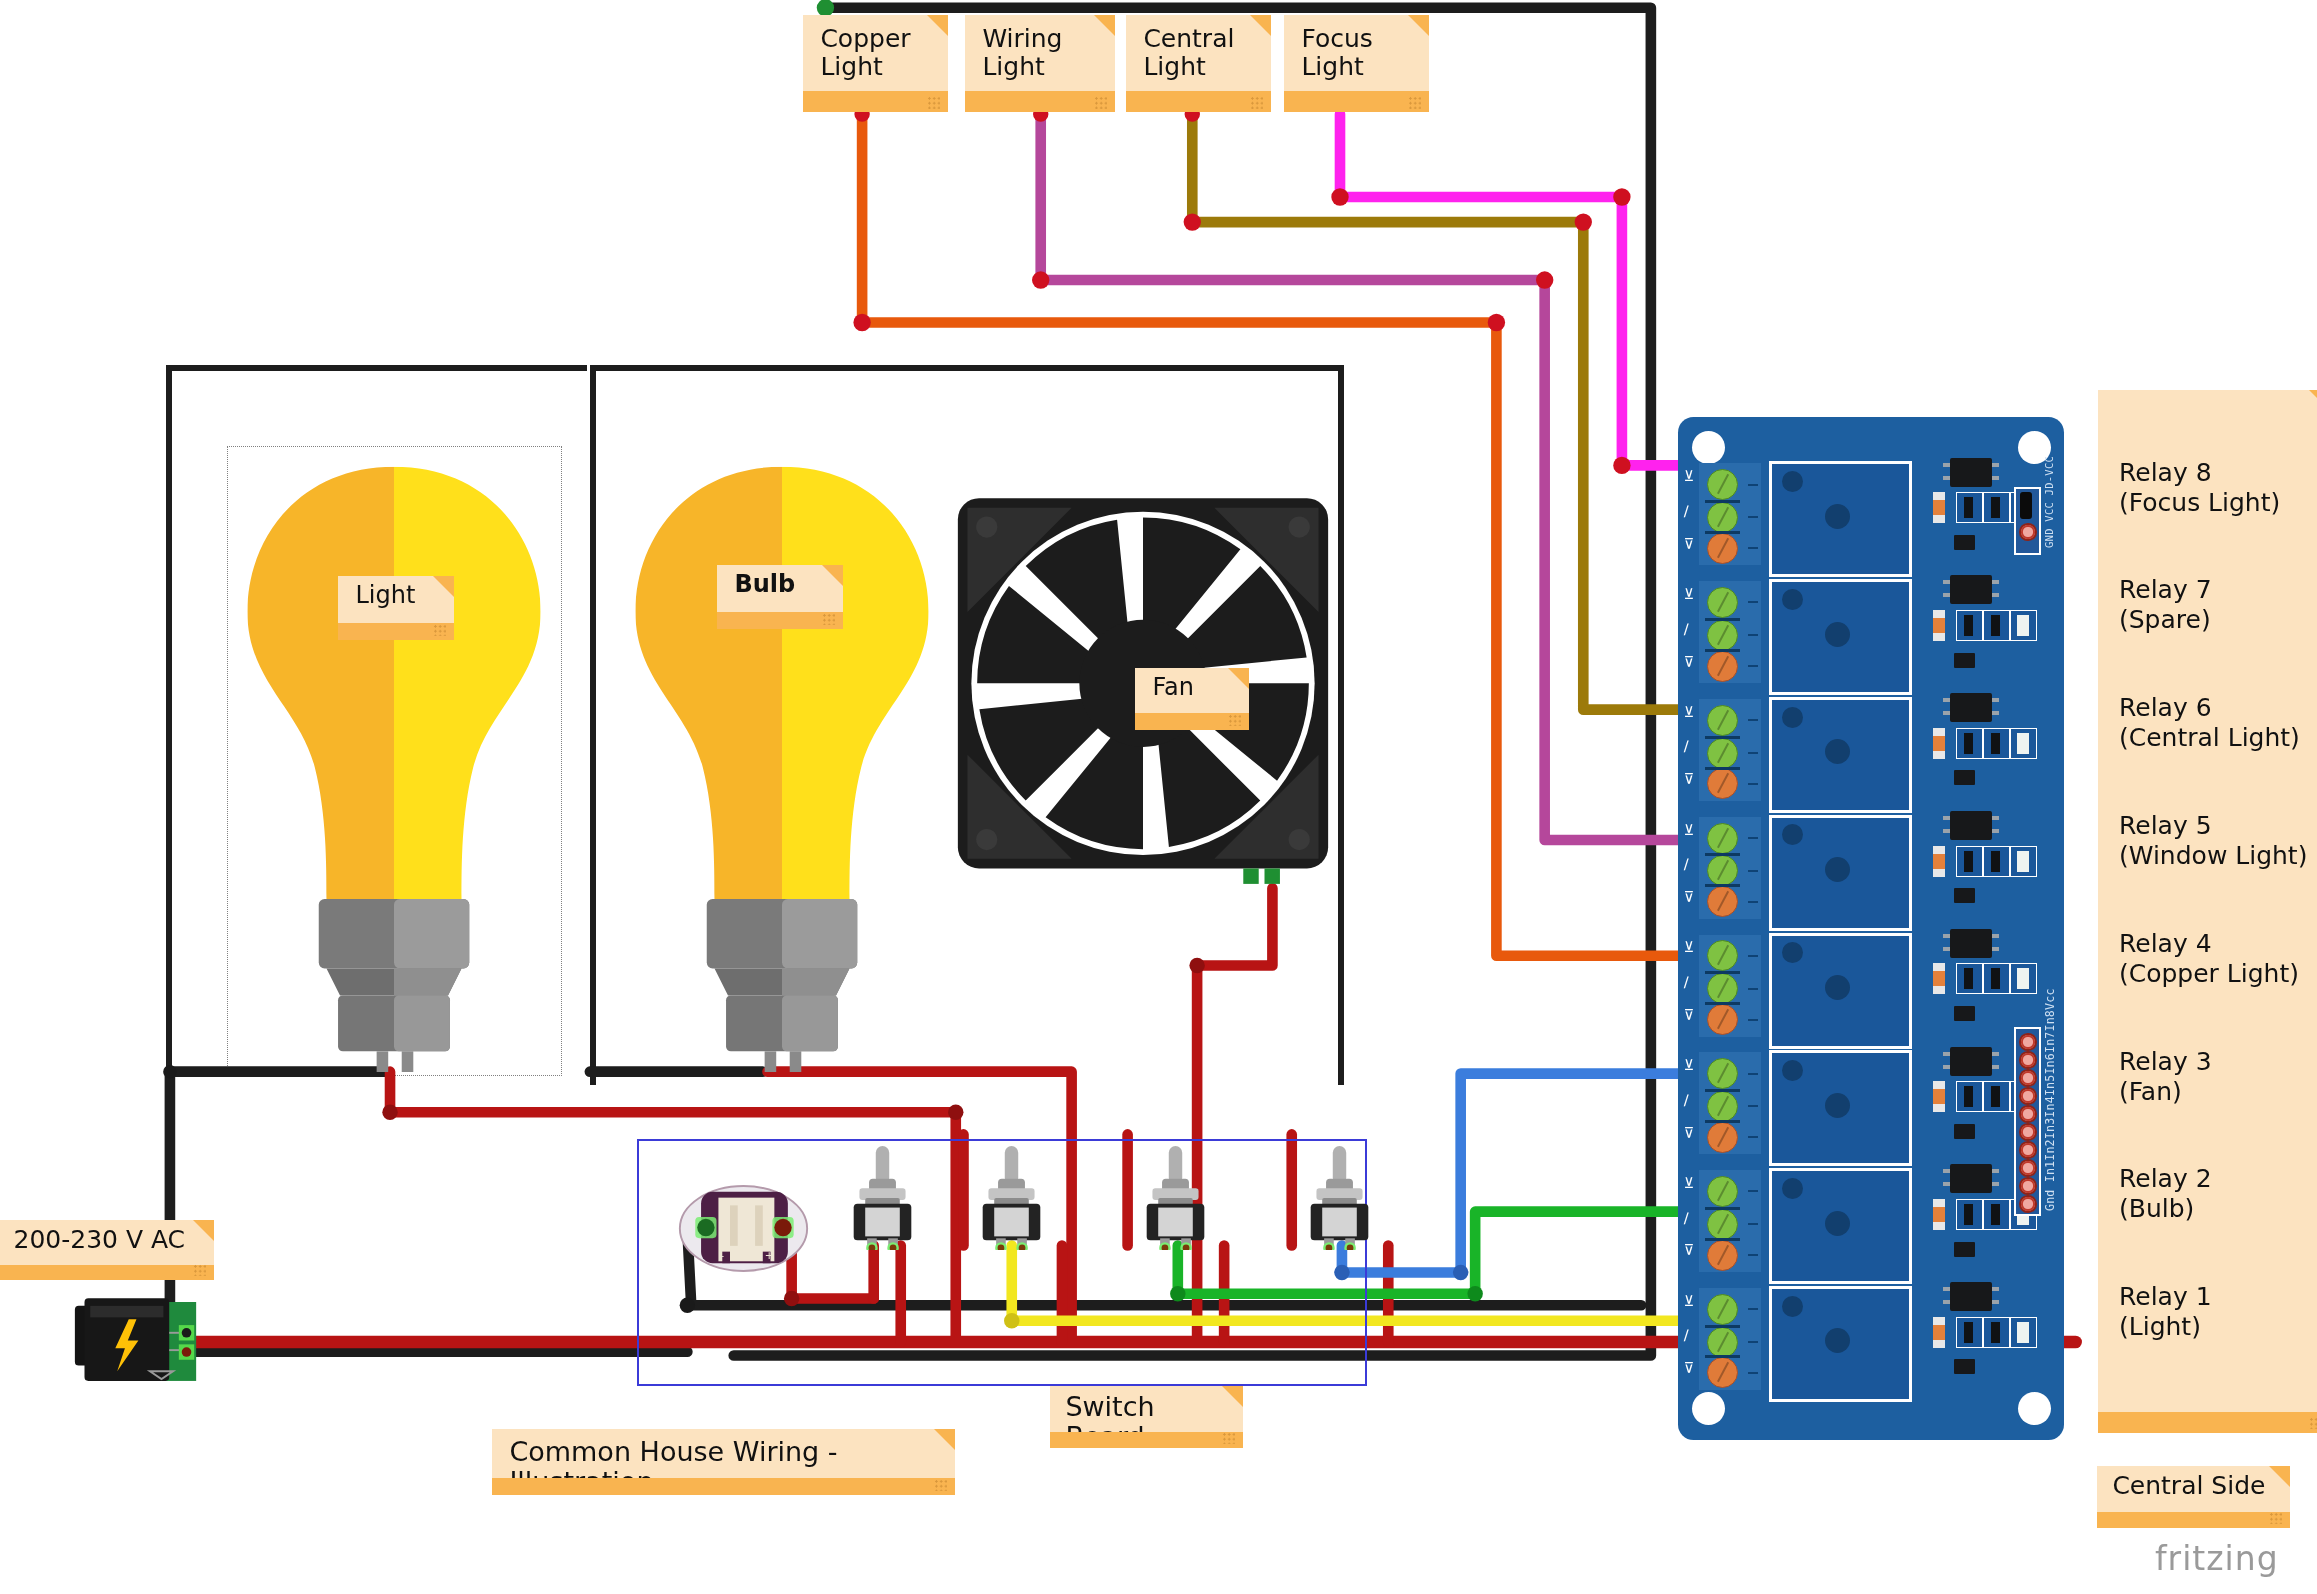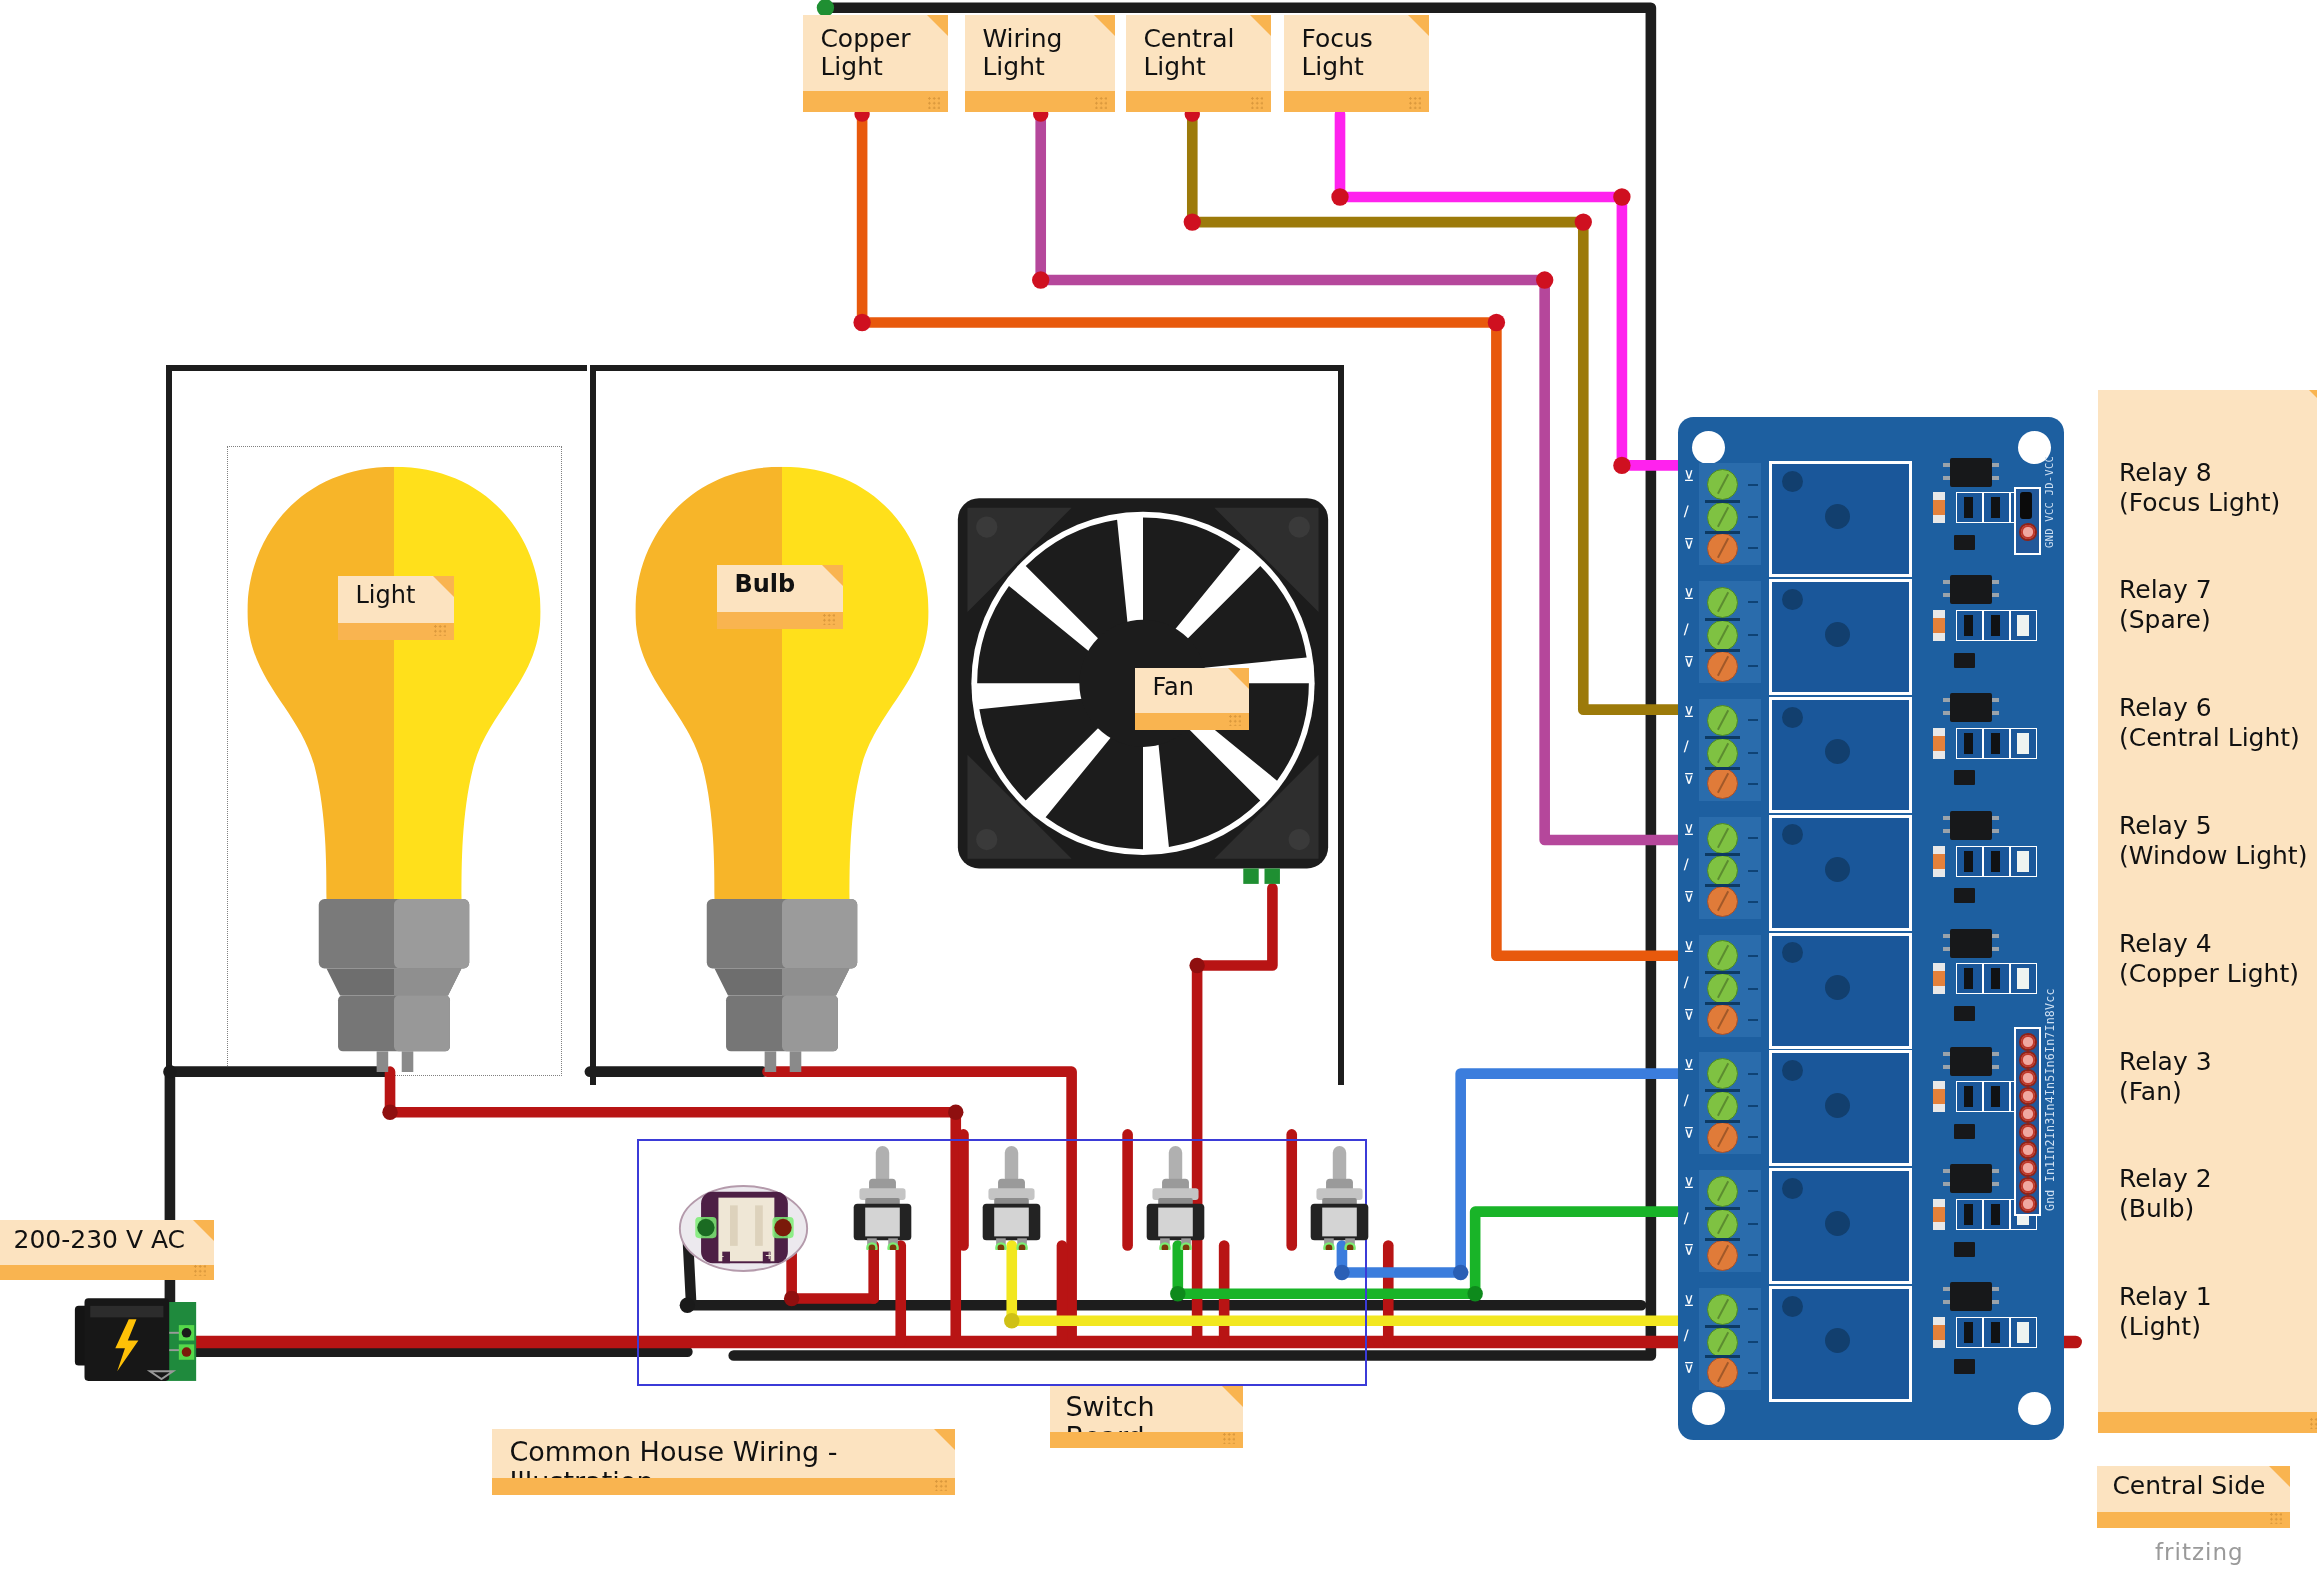--- a/index.html
+++ b/index.html
@@ -53,21 +53,21 @@
   .rb-hdrlbl{position:absolute;color:#cfe0f2;font-size:10.6px;letter-spacing:0.2px;
              white-space:nowrap;transform-origin:0 0;
              font-family:"DejaVu Sans Mono","Liberation Mono",monospace;}
   .rb-jmp{position:absolute;background:#0b0b0b;border-radius:2.9px;}
 
   
   .swboard{position:absolute;border:2.9px solid #3b3bd8;}
   .toggle{position:absolute;}
   .psu{position:absolute;}
 
-  .fritz{position:absolute;color:#9a9a9a;font-size:23px;letter-spacing:1px;
+  .fritz{position:absolute;color:#9a9a9a;font-size:33px;letter-spacing:1px;
          font-family:"DejaVu Sans","Liberation Sans",sans-serif;}
 </style>
 </head>
 <body>
 
 <div class="stage">
 
   <div class="roombox" style="left:166px;top:365px;width:415px;height:714px;border-right:none;border-bottom:none;"></div>
   <div class="roombox" style="left:590px;top:365px;width:742px;height:714px;border-bottom:none;"></div>
 

